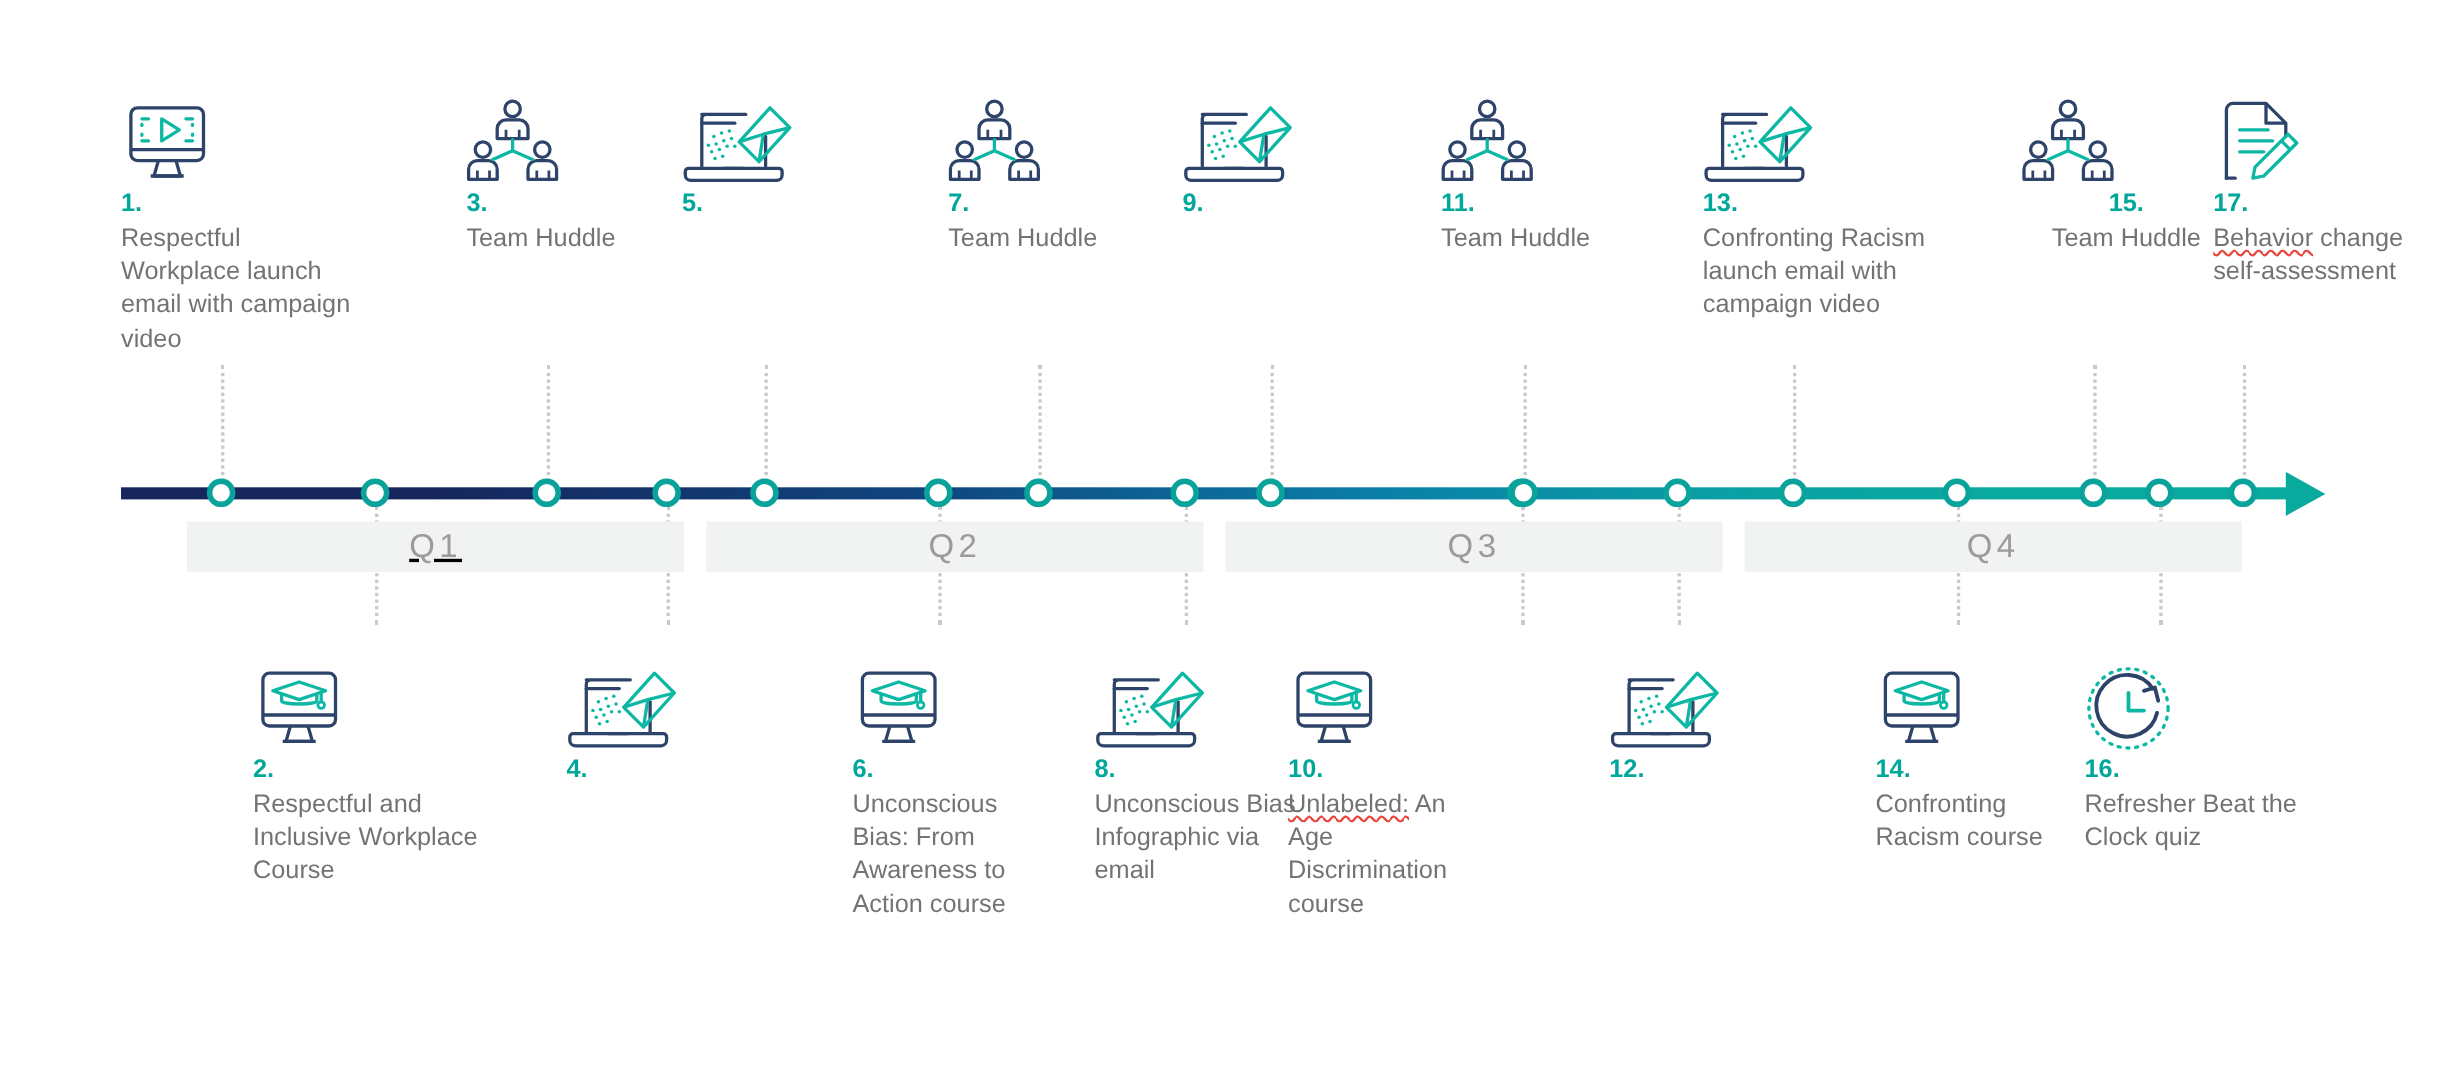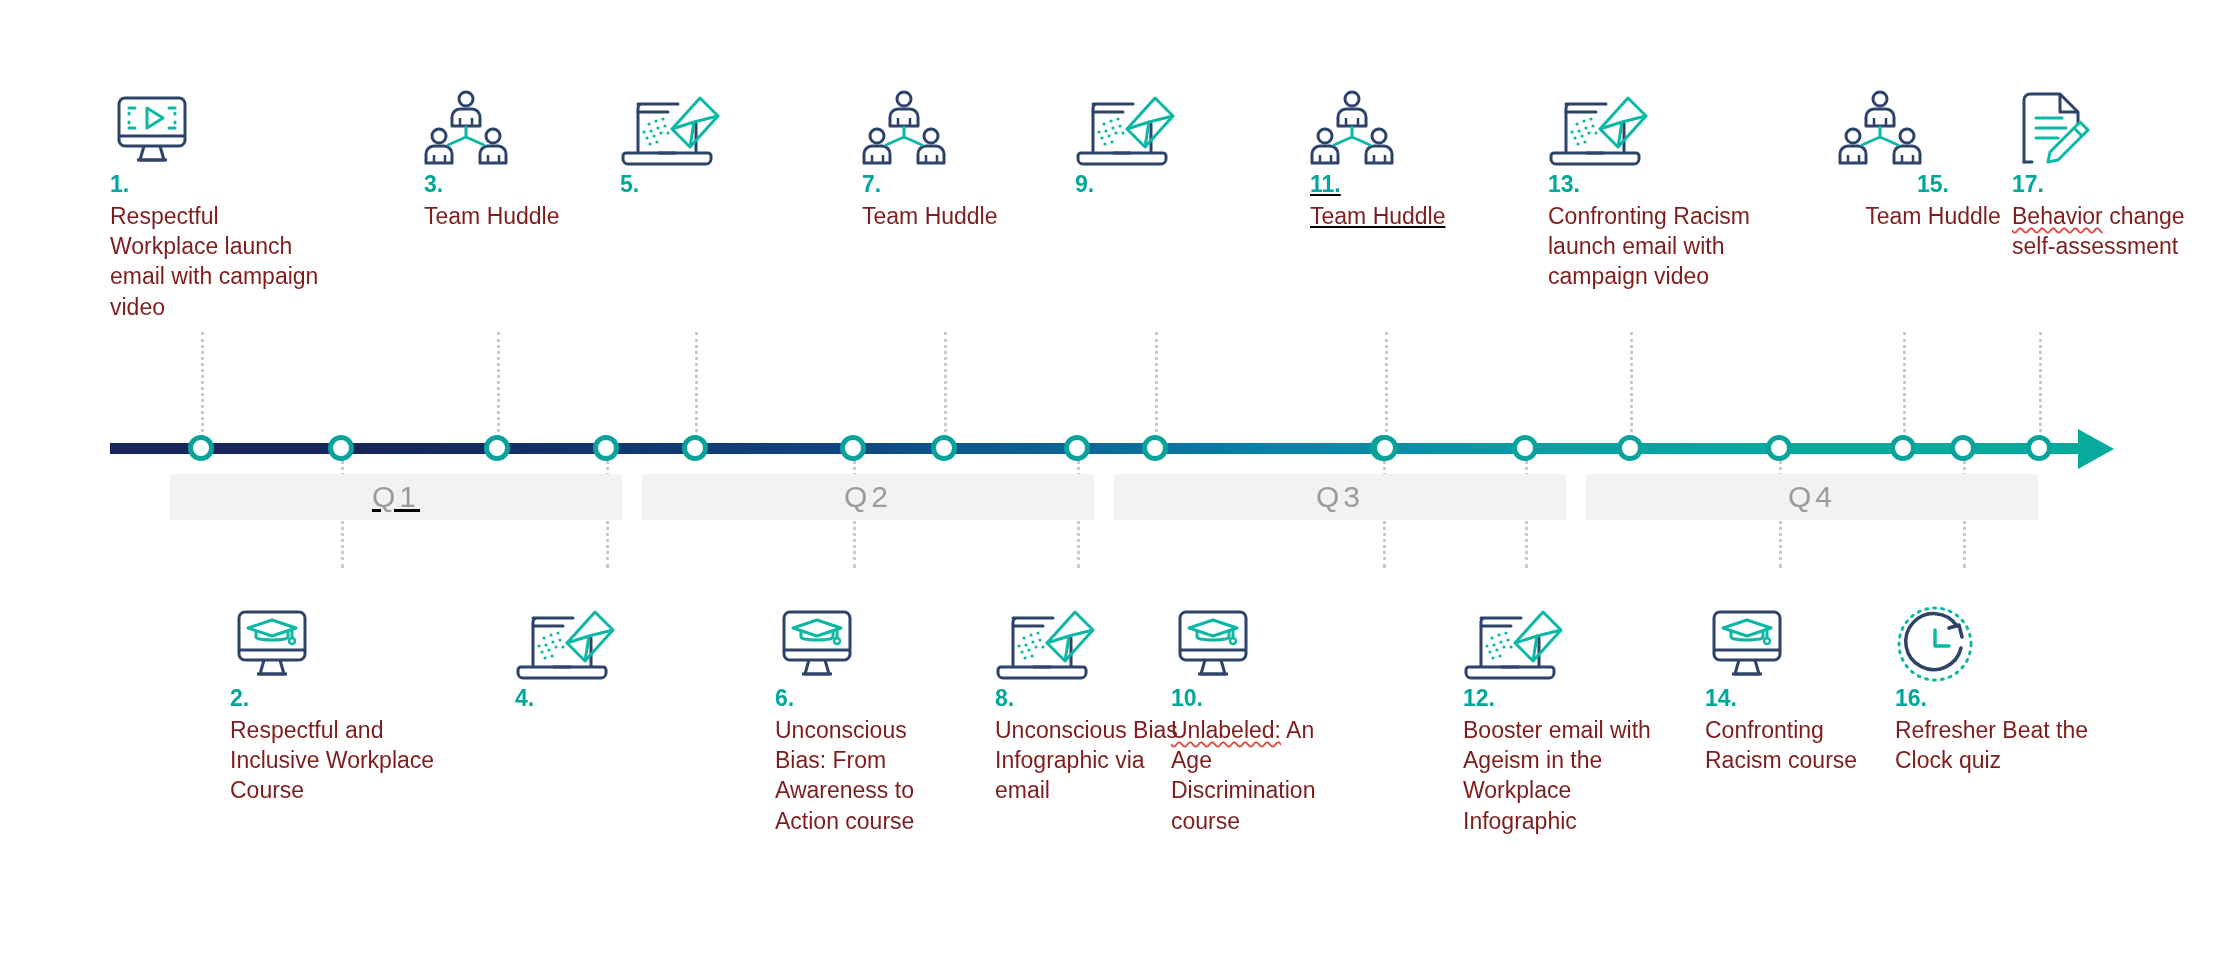--- a/index.html
+++ b/index.html
@@ -60,21 +60,21 @@
 
   
   .item{position:absolute;width:210px;}
   .item.top{text-align:left;}
   .icon-wrap{height:92px;display:flex;align-items:flex-end;}
   .item .num{
     font-size:23px;font-weight:bold;color:#00a79a;
     line-height:1.25;margin:0 0 2px 0;
   }
   .item .txt{
-    font-size:23px;color:#7f1d1d;line-height:1.32;
+    font-size:23px;color:#737373;line-height:1.32;
     font-family:"Liberation Sans","DejaVu Sans",sans-serif;
   }
   .spell{
     text-decoration:underline;
     text-decoration-color:#e8483f;
     text-decoration-style:wavy;
     text-decoration-thickness:2px;
     text-underline-offset:3px;
   }
   svg{display:block;}
@@ -365,21 +365,21 @@
         <path d="M27 66 H57" stroke="#2e4369" stroke-width="3"></path>
         <path d="M42 12 L66 20 L42 28 L18 20 Z" fill="none" stroke="#0cb8a4" stroke-width="3" stroke-linejoin="round"></path>
         <path d="M26 23 v6 c0 4 32 4 32 0 v-6" fill="none" stroke="#0cb8a4" stroke-width="3" stroke-linejoin="round"></path>
         <path d="M62 21 v9" stroke="#0cb8a4" stroke-width="3" stroke-linecap="round"></path>
         <circle cx="62" cy="33" r="3" fill="none" stroke="#0cb8a4" stroke-width="2.5"></circle>
       </svg>
         </div>
         <div class="num">10.</div>
         <div class="txt"><span class="spell">Unlabeled:</span><span> An Age Discrimination course</span></div>
       </div>
-      <div class="item top" style="left: 1310px; top: 78px; width: 190px; text-decoration: underline;">
+      <div class="item top" style="left: 1310px; top: 78px; width: 190px;">
         <div class="icon-wrap">
           <svg width="84" height="80" viewBox="0 0 84 80">
         <circle cx="42" cy="9" r="7" fill="none" stroke="#2e4369" stroke-width="3"></circle>
         <path d="M28 36 v-9 a8 8 0 0 1 8-8 h12 a8 8 0 0 1 8 8 v9 Z" fill="none" stroke="#2e4369" stroke-width="3" stroke-linejoin="round"></path>
         <path d="M36 36 v-8 M48 36 v-8" stroke="#2e4369" stroke-width="2.5"></path>
         <circle cx="15" cy="46" r="7" fill="none" stroke="#2e4369" stroke-width="3"></circle>
         <path d="M2 73 v-9 a8 8 0 0 1 8-8 h10 a8 8 0 0 1 8 8 v9 Z" fill="none" stroke="#2e4369" stroke-width="3" stroke-linejoin="round"></path>
         <path d="M10 73 v-8 M21 73 v-8" stroke="#2e4369" stroke-width="2.5"></path>
         <circle cx="69" cy="46" r="7" fill="none" stroke="#2e4369" stroke-width="3"></circle>
         <path d="M56 73 v-9 a8 8 0 0 1 8-8 h10 a8 8 0 0 1 8 8 v9 Z" fill="none" stroke="#2e4369" stroke-width="3" stroke-linejoin="round"></path>
@@ -414,21 +414,20 @@
               <circle cx="48" cy="37" r="1.6"></circle>
         </g>
         <g fill="none" stroke="#0cb8a4" stroke-width="3" stroke-linejoin="round">
           <path d="M52 33 L80 2 L98 20 L70 51 Z"></path>
           <path d="M52 33 L74 26 L98 20"></path>
           <path d="M74 26 L70 51"></path>
         </g>
       </svg>
         </div>
         <div class="num">12.</div>
-        <div class="txt">Booster email with Ageism in the Workplace Infographic</div>
       </div>
       <div class="item top" style="left: 1548px; top: 78px; width: 210px;">
         <div class="icon-wrap">
           <svg width="100" height="74" viewBox="0 0 100 74">
         <path d="M18 8 h40 M18 55 V12 a4 4 0 0 1 4-4" fill="none" stroke="#2e4369" stroke-width="3" stroke-linecap="round"></path>
         <path d="M18 16 h30" stroke="#2e4369" stroke-width="3" stroke-linecap="round"></path>
         <path d="M76 28 v27" stroke="#2e4369" stroke-width="3" stroke-linecap="round"></path>
         <path d="M6 57 h82 a3 3 0 0 1 3 3 v3 a5 5 0 0 1 -5 5 H8 a5 5 0 0 1 -5 -5 v-3 a3 3 0 0 1 3 -3 Z" fill="none" stroke="#2e4369" stroke-width="3" stroke-linejoin="round"></path>
         <path d="M38 57 h18" stroke="#2e4369" stroke-width="3"></path>
         <g fill="#0cb8a4">

